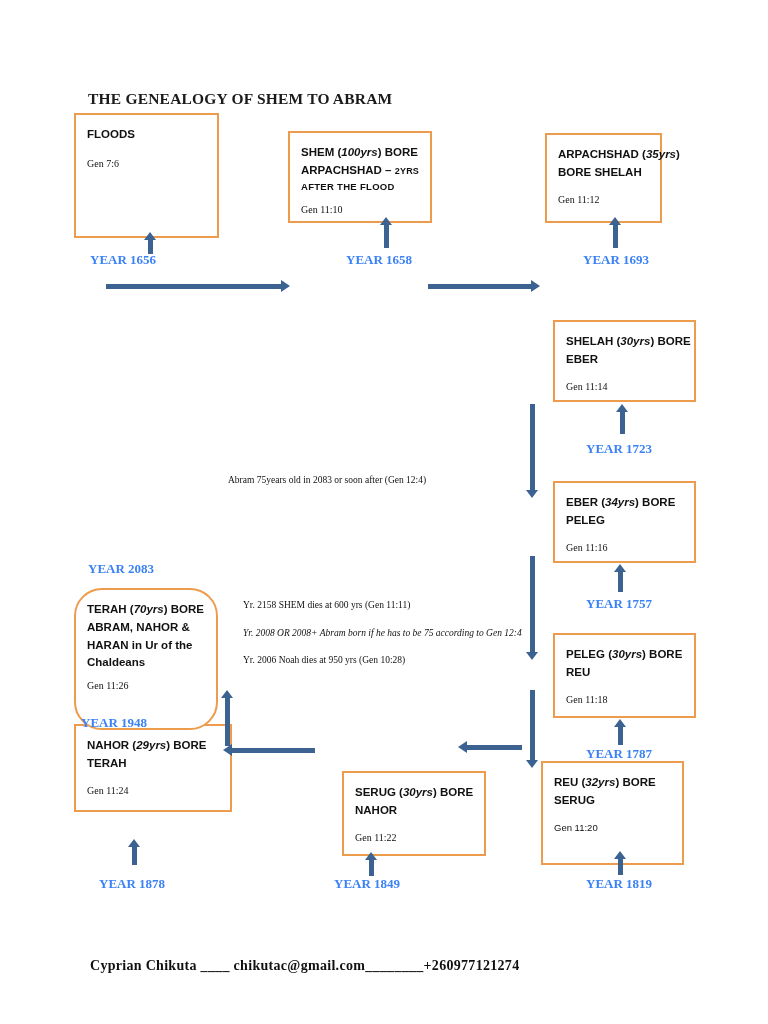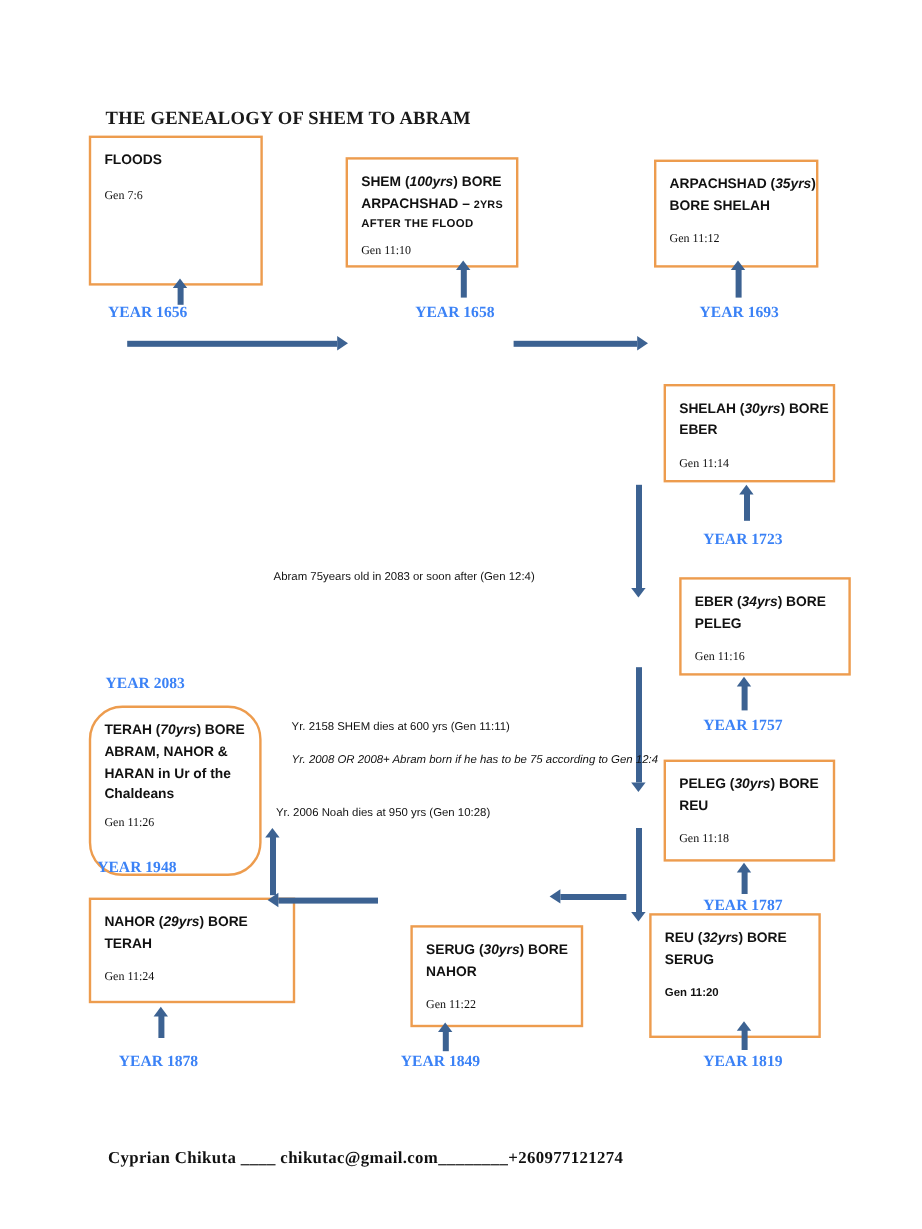--- a/index.html
+++ b/index.html
@@ -68,21 +68,21 @@
     line-height: 1.5;
     white-space: nowrap;
   }
   .box .ref {
     font-family: "Liberation Serif", serif;
     font-size: 10px;
     color: #111111;
     margin-top: 12px;
     white-space: nowrap;
   }
-  .box .ref.bold { font-weight: bold; font-family: "Liberation Sans", sans-serif; font-size: 9.5px;}
+  .box .ref.bold { font-weight: normal; font-family: "Liberation Sans", sans-serif; font-size: 9.5px;}
   .box .italicline {
     font-family: "Liberation Sans", sans-serif;
     font-weight: bold;
     font-style: italic;
     font-size: 11.5px;
     color: #111111;
     line-height: 1.55;
     white-space: nowrap;
   }
 
@@ -92,21 +92,21 @@
     font-family: "Liberation Serif", serif;
     font-weight: bold;
     font-size: 13px;
     color: #3b82f6;
     white-space: nowrap;
   }
 
   
   .note {
     position: absolute;
-    font-family: Liberation Sans, sans-serif;
+    font-family: Liberation Serif, serif;
     font-size: 9.5px;
     color: #111111;
     white-space: nowrap;
   }
   .note.italic { font-style: italic; }
 
   
   .footer {
     position: absolute;
     font-family: "Liberation Serif", serif;
@@ -162,21 +162,21 @@
     <div class="ref" style="margin-top:14px;">Gen 7:6</div>
   </div>
 
   <div class="box" style="left:288px; top:131px; width:144px; height:92px;">
     <div class="line"><span>SHEM (</span><em>100yrs</em><span>) BORE</span></div>
     <div class="line"><span>ARPACHSHAD – </span><span class="sm">2YRS</span></div>
     <div class="subline">AFTER THE FLOOD</div>
     <div class="ref" style="margin-top:10px;">Gen 11:10</div>
   </div>
 
-  <div class="box" style="left:545px; top:133px; width:137px; height:90px;">
+  <div class="box" style="left:545px; top:133px; width:117px; height:90px;">
     <div class="line"><span>ARPACHSHAD (</span><em>35yrs</em><span>)</span></div>
     <div class="line">BORE SHELAH</div>
     <div class="ref">Gen 11:12</div>
   </div>
 
   <div class="conn conn-v" style="left:148px; top:238px; width:5px; height:16px;"></div>
   <div class="arrowhead ah-up" style="left:144px; top:232px;"></div>
 
   <div class="conn conn-v" style="left:384px; top:223px; width:5px; height:25px;"></div>
   <div class="arrowhead ah-up" style="left:380px; top:217px;"></div>
@@ -197,21 +197,21 @@
   <div class="box" style="left:553px; top:320px; width:143px; height:82px;">
     <div class="line"><span>SHELAH (</span><em>30yrs</em><span>) BORE</span></div>
     <div class="line">EBER</div>
     <div class="ref">Gen 11:14</div>
   </div>
 
   <div class="conn conn-v" style="left:620px; top:410px; width:5px; height:24px;"></div>
   <div class="arrowhead ah-up" style="left:616px; top:404px;"></div>
   <div class="year" style="left:586px; top:441px;">YEAR 1723</div>
 
-  <div class="box" style="left:553px; top:481px; width:143px; height:82px;margin-left:13px;">
+  <div class="box" style="left:553px; top:481px; width:143px; height:82px;">
     <div class="line"><span>EBER (</span><em>34yrs</em><span>) BORE</span></div>
     <div class="line">PELEG</div>
     <div class="ref">Gen 11:16</div>
   </div>
 
   <div class="conn conn-v" style="left:618px; top:570px; width:5px; height:22px;"></div>
   <div class="arrowhead ah-up" style="left:614px; top:564px;"></div>
   <div class="year" style="left:586px; top:596px;">YEAR 1757</div>
 
   <div class="box" style="left:553px; top:633px; width:143px; height:85px;">
@@ -249,21 +249,21 @@
   <div class="box" style="left:322px; top:771px; width:144px; height:85px;margin-left:20px;">
     <div class="line"><span>SERUG (</span><em>30yrs</em><span>) BORE</span></div>
     <div class="line">NAHOR</div>
     <div class="ref">Gen 11:22</div>
   </div>
 
   <div class="conn conn-v" style="left:369px; top:858px; width:5px; height:18px;"></div>
   <div class="arrowhead ah-up" style="left:365px; top:852px;"></div>
   <div class="year" style="left:334px; top:876px;">YEAR 1849</div>
 
-  <div class="box" style="left:74px; top:748px; width:172px; height:88px;">
+  <div class="box" style="left:74px; top:724px; width:158px; height:88px;">
     <div class="line"><span>NAHOR (</span><em>29yrs</em><span>) BORE</span></div>
     <div class="line">TERAH</div>
     <div class="ref">Gen 11:24</div>
   </div>
 
   <div class="conn conn-h" style="left:232px; top:748px; width:83px; height:5px;"></div>
   <div class="arrowhead ah-left" style="left:223px; top:744px;"></div>
 
   <div class="conn conn-v" style="left:132px; top:845px; width:5px; height:20px;"></div>
   <div class="arrowhead ah-up" style="left:128px; top:839px;"></div>
@@ -284,17 +284,17 @@
 
 
   <div class="year" style="left:88px; top:561px;">YEAR 2083</div>
 
   <div class="note" style="left:228px; top:475px;">Abram 75years old in 2083 or soon after (Gen 12:4)</div>
 
   <div class="note" style="left:243px; top:600px;">Yr. 2158 SHEM dies at 600 yrs (Gen 11:11)</div>
 
   <div class="note italic" style="left:243px; top:628px;">Yr. 2008 OR 2008+ Abram born if he has to be 75 according to Gen 12:4</div>
 
-  <div class="note" style="left:230px; top:655px;margin-top:17px;">Yr. 2006 Noah dies at 950 yrs (Gen 10:28)</div>
+  <div class="note" style="left:243px; top:655px;">Yr. 2006 Noah dies at 950 yrs (Gen 10:28)</div>
 
   <div class="footer" style="left:90px; top:958px;">Cyprian Chikuta  ____ chikutac@gmail.com________+260977121274</div>
 
 </div>
 
 </body></html>

